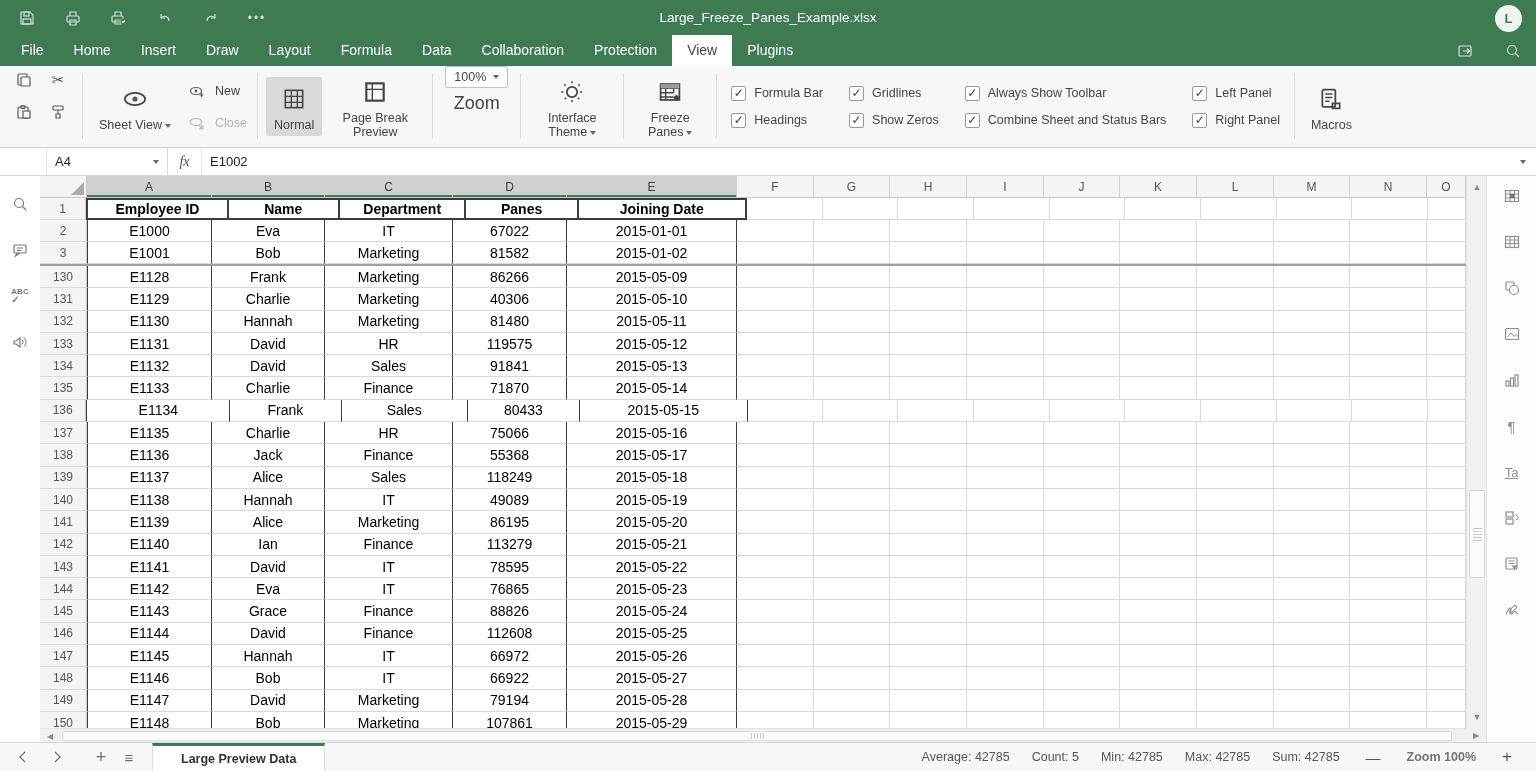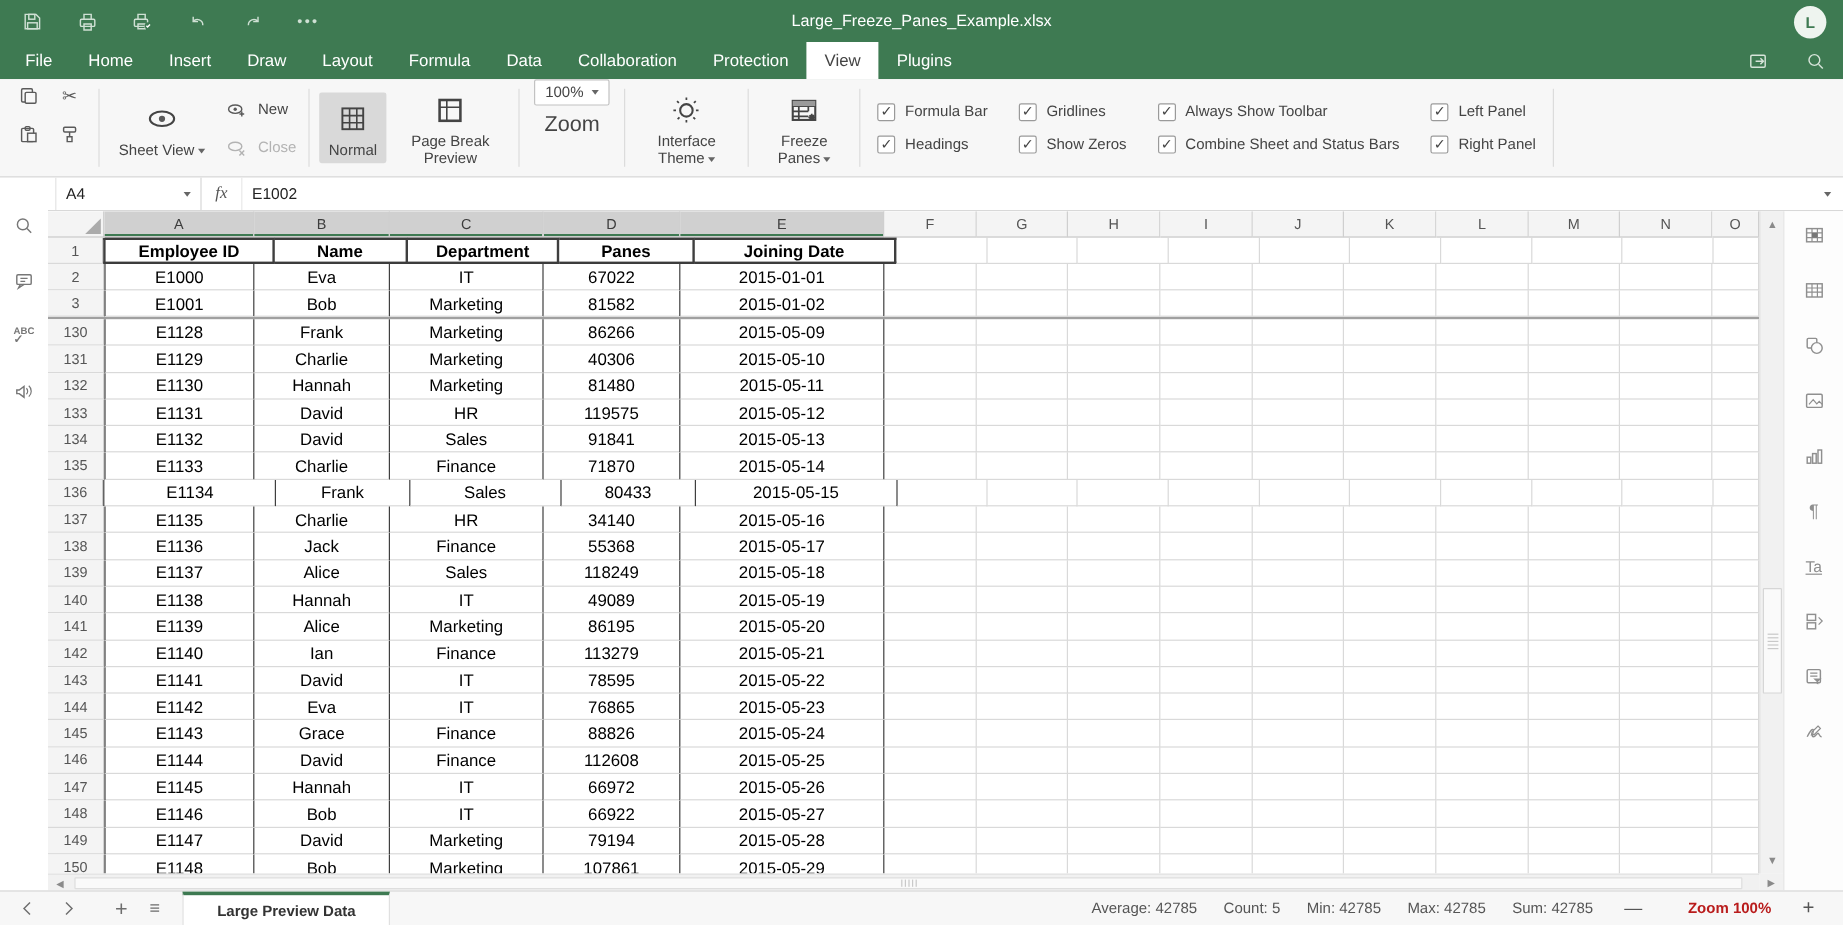--- a/index.html
+++ b/index.html
@@ -59,21 +59,21 @@
   .fb-gutter { width:46px; height:100%; }
   .namebox { width:122px; height:100%; border-left:1px solid #e4e4e4; border-right:1px solid #d8d8d8;
              display:flex; align-items:center; justify-content:space-between; padding:0 8px; font-size:13px; color:#222; }
   .fxcell { width:34px; height:100%; display:flex; align-items:center; justify-content:center;
             font-family:"Liberation Serif", serif; font-style:italic; font-size:14px; color:#555;
             border-right:1px solid #e9e9e9; }
   .fb-content { flex:1; height:100%; display:flex; align-items:center; padding:0 8px; font-size:13px; color:#222; }
   .fb-collapse { width:30px; display:flex; align-items:center; justify-content:center; }
 
   
-  .leftpanel { position:absolute; left:0; top:168px; width:40px; height:566px; background:#fff;
+  .leftpanel { position:absolute; left:0; top:184px; width:40px; height:566px; background:#fff;
                display:flex; flex-direction:column; align-items:center; gap:24px; padding-top:9px; }
   .leftpanel .pic { width:22px; height:22px; display:flex; align-items:center; justify-content:center; color:#777; }
   .rightpanel { position:absolute; right:0; top:176px; width:50px; height:566px; background:#fdfdfd;
                 border-left:1px solid #e4e4e4; display:flex; flex-direction:column; align-items:center;
                 gap:24px; padding-top:9px; }
   .rightpanel .pic { width:22px; height:22px; display:flex; align-items:center; justify-content:center; color:#8f8f8f; }
 
   .gridwrap { position:absolute; left:40px; top:176px; width:1426px; height:552px; overflow:hidden; background:#fff; }
   .colheaders { display:flex; height:22px; }
   .corner { width:47px; height:22px; background:#f4f4f4; border-right:1px solid #c9c9c9;
@@ -124,21 +124,21 @@
                border-top:1px solid #d8d8d8; display:flex; align-items:center; color:#555; font-size:12.5px; }
   .sb-nav { display:flex; align-items:center; gap:16px; padding:0 14px; color:#8a8a8a; }
   .sb-btn { width:18px; height:18px; display:flex; align-items:center; justify-content:center; color:#6e6e6e; }
   .sheet-tab { height:29px; margin-left:14px; padding:0 28px; background:#fff; border-top:3px solid #3e7a52;
                border-left:1px solid #e0e0e0; border-right:1px solid #e0e0e0; display:flex; align-items:center;
                font-weight:bold; color:#333; font-size:12.5px; white-space:nowrap; }
   .sb-right { margin-left:auto; display:flex; align-items:center; gap:26px; padding-right:24px; }
   .sb-stats { display:flex; align-items:center; gap:22px; }
   .stat { white-space:nowrap; }
   .sb-zoom { display:flex; align-items:center; gap:26px; }
-  .sb-zoom .zlabel { font-weight:bold; color:#b91c1c;margin-left:12px; }
+  .sb-zoom .zlabel { font-weight:bold; color:#737373; }
   .zbtn { font-size:15px; color:#555; }
 </style>
 </head>
 <body>
 
 <div id="app">
 
   <div class="titlebar">
     <div class="tb-icons" id="tb-icons">
         <span class="tb-icon">
@@ -369,20 +369,32 @@
             <span>Left Panel</span>
           </div>
           <div class="tg-item">
             <span class="cbx">✓</span>
             <span>Right Panel</span>
           </div>
         </div>
       </div>
     <div class="rb-divider"></div>
 
+    <div class="rb-group">
+      <div class="bigbtn">
+        <span class="ic" id="ic-macros">
+            <svg width="26" height="26" viewBox="0 0 18 18" fill="none" stroke="currentColor" stroke-width="1.2">
+              <rect x="3" y="2.5" width="9" height="12" rx="1"></rect>
+              <path d="M5 5.5h5M5 8h5M5 10.5h3" stroke-width="1"></path>
+              <path d="M10 12h5v3.5h-5z"></path>
+            </svg>
+          </span>
+        <span>Macros</span>
+      </div>
+    </div>
   </div>
 
   <div class="formulabar">
     <div class="fb-gutter"></div>
     <div class="namebox">
       <span>A4</span>
       <span class="caret"></span>
     </div>
     <div class="fxcell">fx</div>
     <div class="fb-content">E1002</div>
@@ -619,21 +631,21 @@
           <div class="cell" style="width:77px"></div>
           <div class="cell" style="width:76px"></div>
           <div class="cell" style="width:77px"></div>
           <div class="cell" style="width:39px"></div>
         </div>
         <div class="grid-row">
           <div class="gutter">137</div>
           <div class="cell tcell first" style="width:125px">E1135</div>
           <div class="cell tcell" style="width:113px">Charlie</div>
           <div class="cell tcell" style="width:128px">HR</div>
-          <div class="cell tcell" style="width:114px">34140</div>
+          <div class="cell tcell" style="width:114px">75066</div>
           <div class="cell tcell" style="width:170px">2015-05-16</div>
           <div class="cell" style="width:77px"></div>
           <div class="cell" style="width:76px"></div>
           <div class="cell" style="width:77px"></div>
           <div class="cell" style="width:77px"></div>
           <div class="cell" style="width:76px"></div>
           <div class="cell" style="width:77px"></div>
           <div class="cell" style="width:77px"></div>
           <div class="cell" style="width:76px"></div>
           <div class="cell" style="width:77px"></div>

